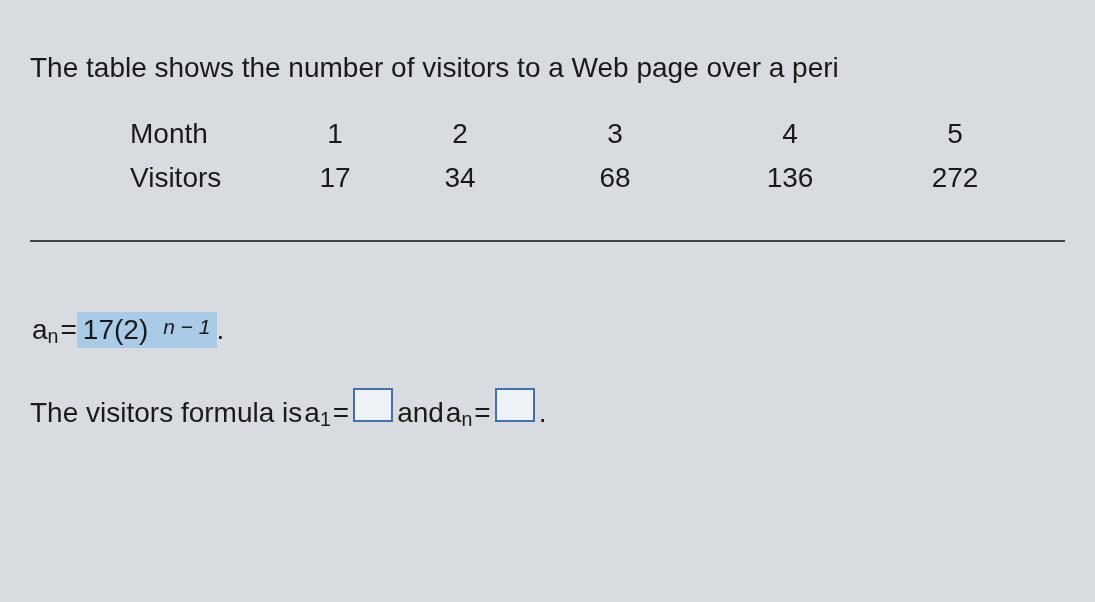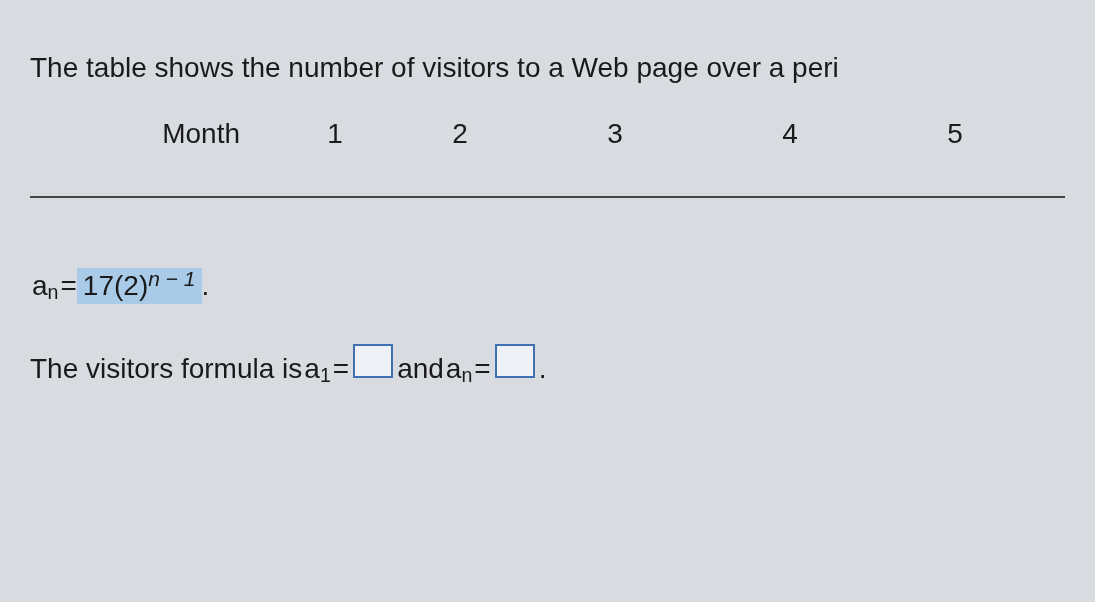--- a/index.html
+++ b/index.html
@@ -29,21 +29,21 @@
     }
     table {
       border-collapse: collapse;
     }
     td {
       font-size: 28px;
       text-align: center;
       padding: 6px 0;
     }
     td.label {
-      text-align: right;
+      text-align: left;
       padding-right: 40px;
     }
     hr.divider {
       border: none;
       border-top: 2px solid #444;
       margin: 20px 0 70px 0;
     }
     .formula-line {
       font-size: 28px;
       margin-bottom: 40px;
@@ -61,21 +61,22 @@
       font-size: 0.75em;
       vertical-align: super;
       position: relative;
       top: -0.35em;
       font-style: italic;
     }
     .highlight {
       background: #a9cbe8;
       padding: 2px 6px;
       display: inline-flex;
-      align-items: center;
+      align-items: flex-end;
+      gap: 15px;
     }
     .input-box {
       display: inline-block;
       width: 40px;
       height: 34px;
       border: 2px solid #4070b0;
       background: #eef2f6;
       vertical-align: middle;
       margin: 0 4px;
     }
@@ -93,20 +94,28 @@
 <div class="table-area">
   <table>
     <tbody>
         <tr>
       <td class="label" style="width:150px">Month</td>
       <td style="width:110px">1</td>
       <td style="width:140px">2</td>
       <td style="width:170px">3</td>
       <td style="width:180px">4</td>
       <td style="width:150px">5</td>
+    </tr>
+    <tr>
+      <td class="label">Visitors</td>
+      <td>17</td>
+      <td>34</td>
+      <td>68</td>
+      <td>136</td>
+      <td>272</td>
     </tr>
   </tbody>
     </table>
 </div>
 
 <hr class="divider">
 
 <div class="formula-line">
   <span class="math-seg">
     <span>a</span>

